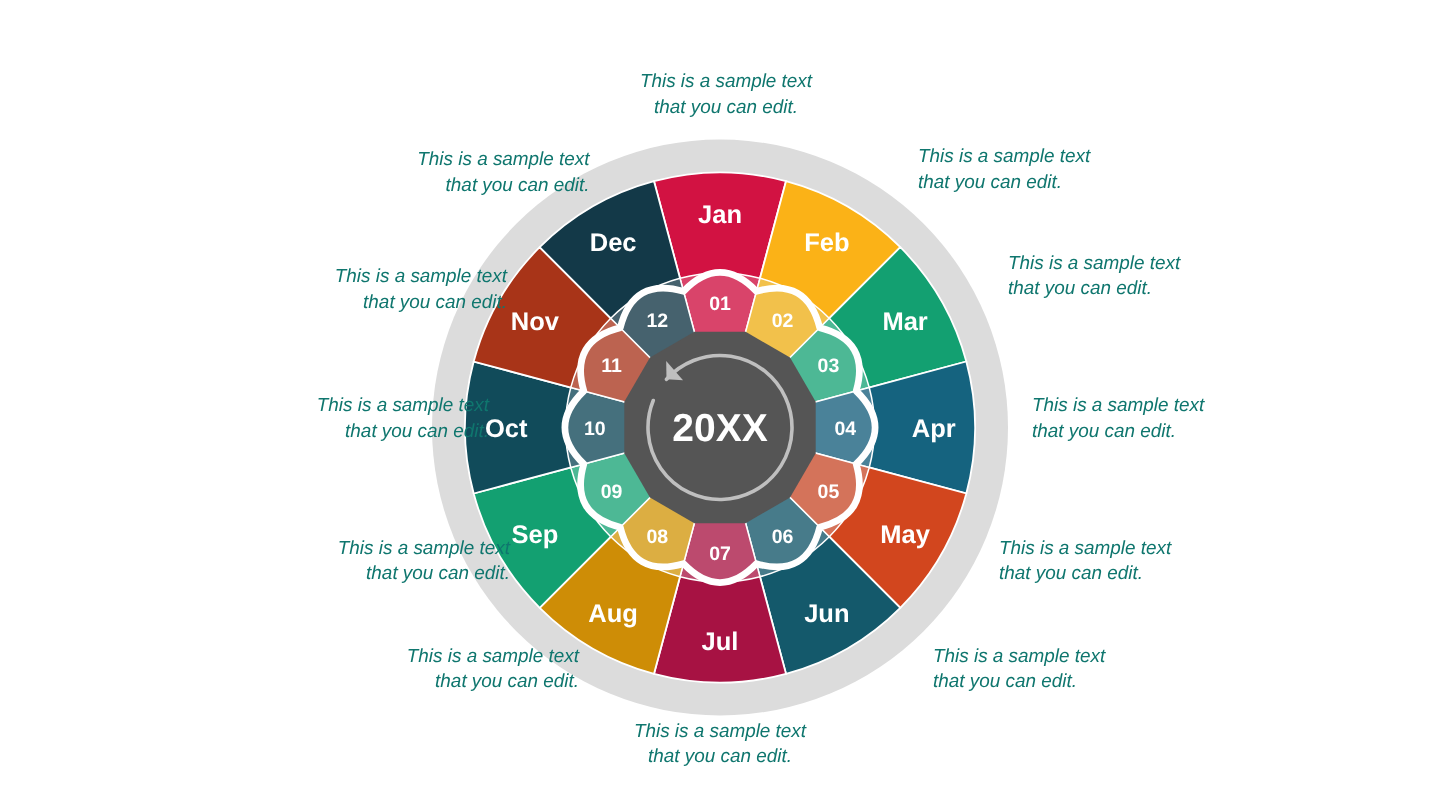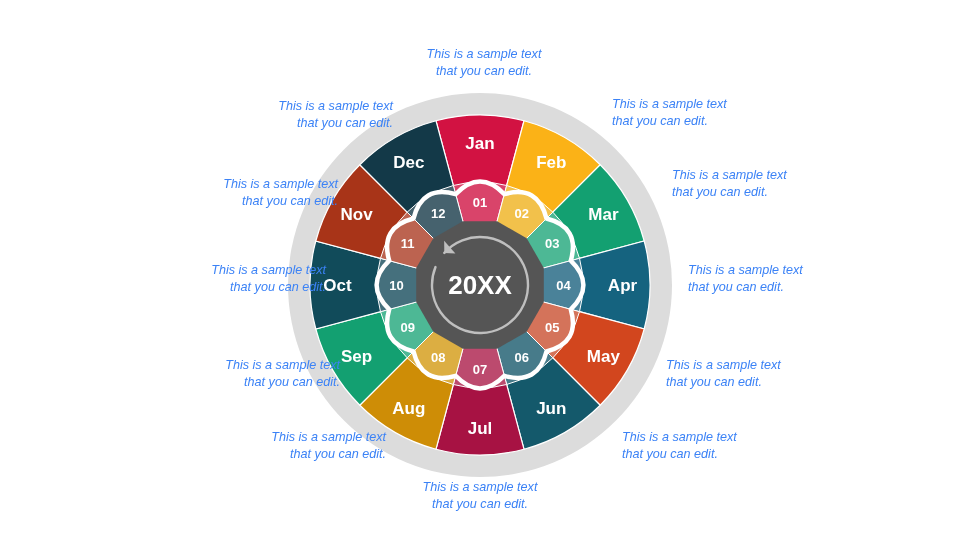--- a/index.html
+++ b/index.html
@@ -37,21 +37,21 @@
   #wheel {
     position: absolute;
     left: 0;
     top: 0;
   }
   .callout {
     position: absolute;
     font-style: italic;
     font-size: 12.6px;
     line-height: 17px;
-    color: #3b82f6;
+    color: #0f766e;
     font-family: "Liberation Sans", sans-serif;
     white-space: nowrap;
   }
   .callout.right-align { text-align: right; }
   .callout.left-align  { text-align: left; }
   .callout.center-align{ text-align: center; }
   .callout .l1, .callout .l2 { display: block; }
 </style>
 </head>
 <body>

